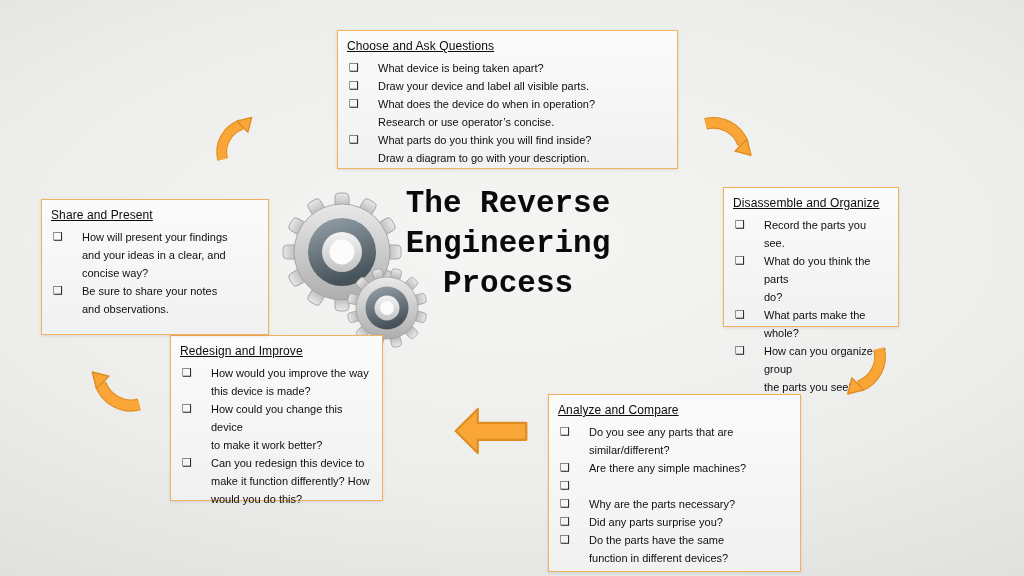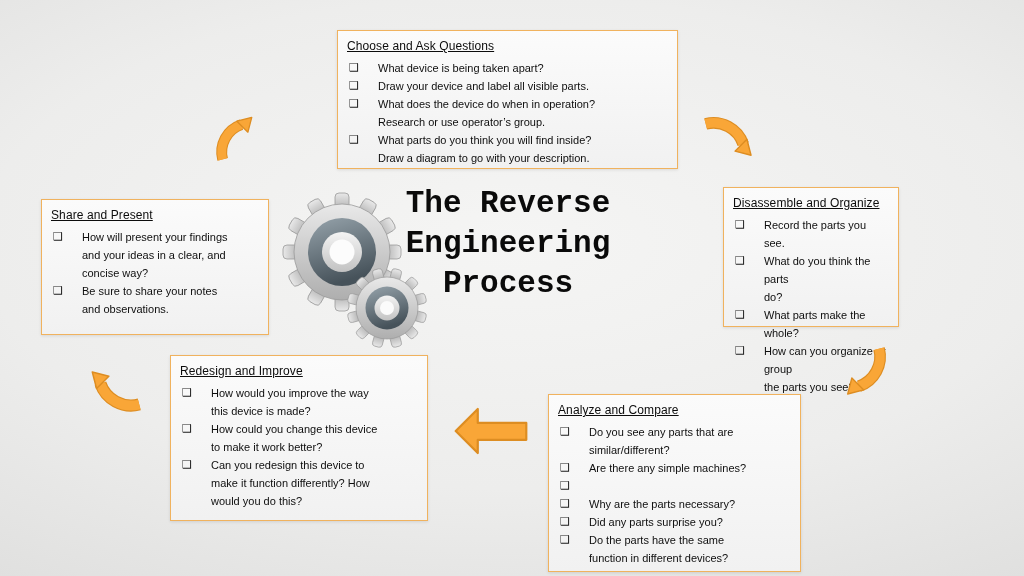--- a/index.html
+++ b/index.html
@@ -22,21 +22,21 @@
   }
   .item{display:flex;align-items:flex-start;}
   .cb{
     flex:0 0 29px;font-family:"DejaVu Sans",sans-serif;font-size:11px;
     line-height:18px;padding-left:2px;color:#161616;
   }
   .txt{font-size:11px;line-height:18px;color:#0e0e0e;}
   #box-choose{left:337px;top:30px;width:341px;height:139px;}
   #box-disassemble{left:723px;top:187px;width:176px;height:140px;}
   #box-analyze{left:548px;top:352px;width:253px;height:178px;margin-top:42px;}
-  #box-redesign{left:170px;top:355px;width:258px;height:166px;}
+  #box-redesign{left:170px;top:335px;width:213px;height:166px;}
   #box-share{left:41px;top:199px;width:228px;height:136px;}
   .title{
     position:absolute;left:398px;top:184px;width:220px;text-align:center;
     font-family:Liberation Mono, monospace;font-weight:700;font-size:31px;
     line-height:40px;color:#0a0a0a;
   }
   .title span{display:block;}
   svg.arrow{position:absolute;overflow:visible;}
   #arrow-1{left:206px;top:104px;width:52px;height:62px;}
   #arrow-2{left:704px;top:106px;width:56px;height:56px;transform:rotate(90deg);}
@@ -133,21 +133,21 @@
         <div class="item">
           <span class="cb">❑</span>
           <span class="txt">
             <div>Draw your device and label all visible parts.</div>
           </span>
         </div>
         <div class="item">
           <span class="cb">❑</span>
           <span class="txt">
             <div>What does the device do when in operation?</div>
-            <div>Research or use operator’s group.</div>
+            <div>Research or use operator’s concise.</div>
           </span>
         </div>
         <div class="item">
           <span class="cb">❑</span>
           <span class="txt">
             <div>What parts do you think you will find inside?</div>
             <div>Draw a diagram to go with your description.</div>
           </span>
         </div>
       </div>

